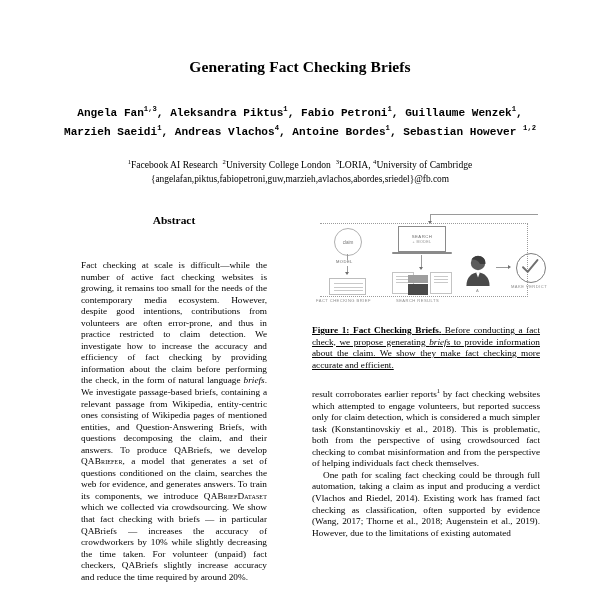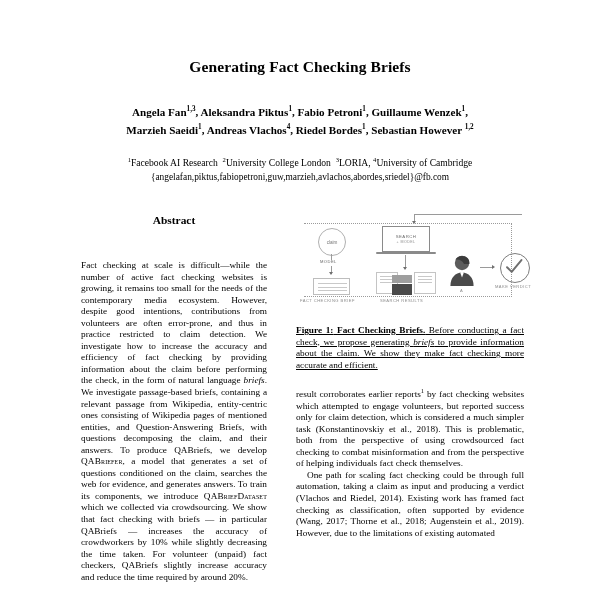--- a/index.html
+++ b/index.html
@@ -32,20 +32,21 @@
     margin: 0;
     padding-top: 58px;
   }
   .authors {
     text-align: center;
     font-weight: bold;
     font-size: 11.1px;
     line-height: 15.5px;
     margin: 0;
     padding-top: 26px;
+    font-family: Liberation Mono, monospace;
   }
   .authors sup { font-size: 7.2px; font-weight: bold; vertical-align: super; }
 
   .affil {
     text-align: center;
     font-size: 9.6px;
     line-height: 13px;
     margin: 0;
     padding-top: 15px;
   }
@@ -59,21 +60,21 @@
   }
 
   
   .columns {
     position: absolute;
     left: 60px;
     top: 208px;
     width: 480px;
     height: 392px;
     display: flex;
-    gap: 8px;
+    gap: 24px;
   }
   .col {
     width: 228px;
     position: relative;
   }
 
   .abstract-heading {
     text-align: center;
     font-weight: bold;
     font-size: 11.4px;
@@ -213,21 +214,21 @@
 
 <div class="page">
 
   <h1 class="title">Generating Fact Checking Briefs</h1>
 
   <div class="authors">
     <span>
       <span>Angela Fan</span><sup>1,3</sup><span>, </span><span>Aleksandra Piktus</span><sup>1</sup><span>, </span><span>Fabio Petroni</span><sup>1</sup><span>, </span><span>Guillaume Wenzek</span><sup>1</sup><span>,</span>
     </span><br>
     <span>
-      <span>Marzieh Saeidi</span><sup>1</sup><span>, </span><span>Andreas Vlachos</span><sup>4</sup><span>, </span><span>Riedel Bordes</span><sup>1</sup><span>, </span><span>Sebastian However</span> <sup>1,2</sup>
+      <span>Marzieh Saeidi</span><sup>1</sup><span>, </span><span>Andreas Vlachos</span><sup>4</sup><span>, </span><span>Antoine Bordes</span><sup>1</sup><span>, </span><span>Sebastian However</span> <sup>1,2</sup>
     </span>
   </div>
 
   <div class="affil"><sup>1</sup><span>Facebook AI Research</span>&nbsp; <sup>2</sup><span>University College London</span>&nbsp; <sup>3</sup><span>LORIA,</span> <sup>4</sup><span>University of Cambridge</span></div>
 
   <div class="emails">{angelafan,piktus,fabiopetroni,guw,marzieh,avlachos,abordes,sriedel}@fb.com</div>
 
   <div class="columns">
 
     <div class="col">

